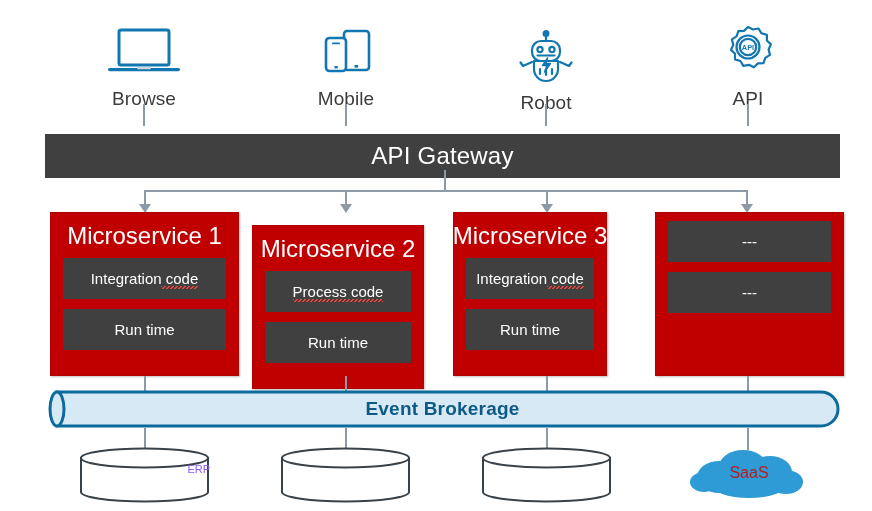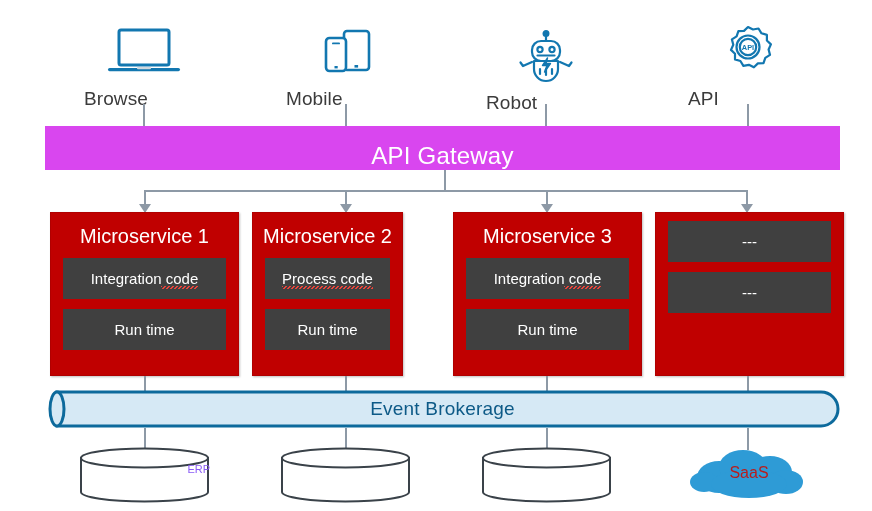--- a/index.html
+++ b/index.html
@@ -6,58 +6,58 @@
   body {
     width: 872px; height: 511px;
     background: #ffffff;
     font-family: "Liberation Sans", sans-serif;
     overflow: hidden;
     position: relative;
   }
   #stage { position: relative; width: 872px; height: 511px; }
 
   
-  .channel { position: absolute; width: 120px; text-align: left; }
+  .channel { position: absolute; width: 120px; text-align: center; }
   .channel .glyph { height: 62px; display: flex; align-items: flex-end; justify-content: center; }
   .channel .cap {
     font-size: 19px; color: #3b3b3b; line-height: 26px;
     margin-top: 4px; letter-spacing: .1px;
   }
 
   
   .vline { position: absolute; width: 2px; background: #8d99a6; }
   .hline { position: absolute; height: 2px; background: #8d99a6; }
   .arrowhead {
     position: absolute; width: 0; height: 0;
     border-left: 6px solid transparent;
     border-right: 6px solid transparent;
     border-top: 9px solid #8d99a6;
   }
 
   
   #api-gateway {
     position: absolute;
-    background: #d946ef;
-    display: flex; align-items: flex-end; justify-content: center;
+    background: #404040;
+    display: flex; align-items: center; justify-content: center; margin-top: 8px;
   }
   #api-gateway .lbl {
     color: #ffffff; font-size: 24px; letter-spacing: .2px;
   }
 
   
   .ms {
     position: absolute;
     background: #c00000;
     border: 1px solid #b00000;
     padding: 8px 12px 12px 12px;
     display: flex; flex-direction: column; align-items: center;
     box-shadow: 1px 1px 2px rgba(0,0,0,.25);
   }
   .ms .title {
-    color: #ffffff; font-size: 20px; line-height: 30px;
+    color: #ffffff; font-size: 24px; line-height: 30px;
     margin-bottom: 7px; white-space: nowrap;
   }
   .ms .slot {
     width: 100%; height: 41px;
     background: #404040;
     display: flex; align-items: center; justify-content: center;
     margin-bottom: 10px;
   }
   .ms .slot:last-child { margin-bottom: 0; }
   .ms .slot .stxt {
@@ -71,21 +71,21 @@
       135deg, #e8443c 0 1.4px, transparent 1.4px 2.8px);
   }
   .ms .slot .stxt.spell-tail::after {
     content: "";
     position: absolute; right: 0; width: 37px; bottom: -2px; height: 3px;
     background-image: repeating-linear-gradient(
       135deg, #e8443c 0 1.4px, transparent 1.4px 2.8px);
   }
 
   
-  #event-brokerage { position: absolute; }
+  #event-brokerage { position: absolute; font-weight: bold; }
   #event-brokerage .lbl {
     position: absolute; left: 0; right: 0; top: 0; bottom: 0;
     display: flex; align-items: center; justify-content: center;
     color: #0d5a87; font-size: 19px; letter-spacing: .2px;
   }
 
   
   .store { position: absolute; }
   .store .lbl {
     position: absolute; left: 0; right: 0; top: 16px;
@@ -187,31 +187,31 @@
   <div class="ms" style="left:50px; top:212px; width:189px; height:164px;">
     <div class="title">Microservice 1</div>
     <div class="slot">
       <span class="stxt spell-tail">Integration code</span>
     </div>
     <div class="slot">
       <span class="stxt">Run time</span>
     </div>
   </div>
 
-  <div class="ms" style="left:252px; top:212px; width:151px; height:164px;">
+  <div class="ms" style="left:252px; top:225px; width:172px; height:164px;">
     <div class="title">Microservice 2</div>
     <div class="slot">
       <span class="stxt spell">Process code</span>
     </div>
     <div class="slot">
       <span class="stxt">Run time</span>
     </div>
   </div>
 
-  <div class="ms" style="left:453px; top:212px; width:189px; height:164px;">
+  <div class="ms" style="left:453px; top:212px; width:154px; height:164px;">
     <div class="title">Microservice 3</div>
     <div class="slot">
       <span class="stxt spell-tail">Integration code</span>
     </div>
     <div class="slot">
       <span class="stxt">Run time</span>
     </div>
   </div>
 
   <div class="ms" style="left:655px; top:212px; width:189px; height:164px;">

